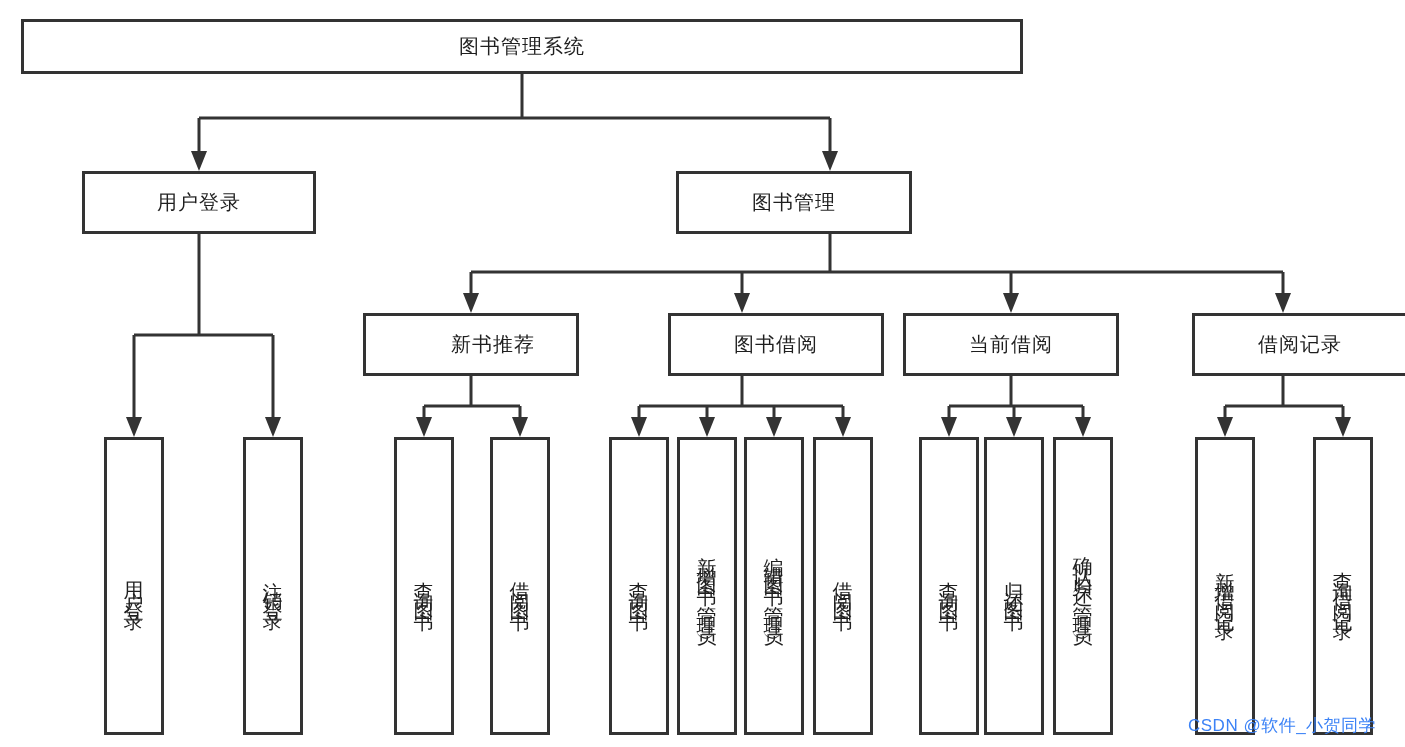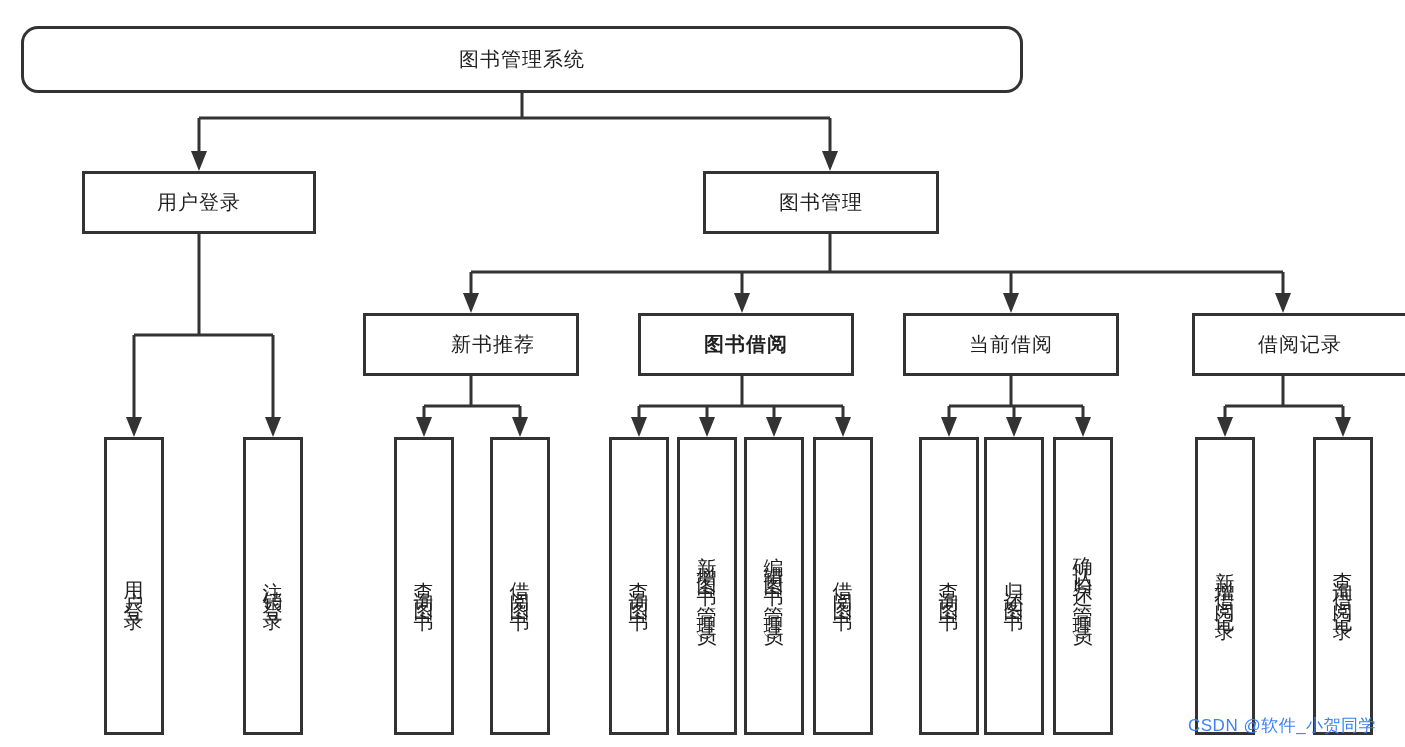--- a/index.html
+++ b/index.html
@@ -29,26 +29,26 @@
     display: flex;
     align-items: center;
     justify-content: center;
     color: #1f1f1f;
     font-size: 20px;
     letter-spacing: 1px;
     text-align: center;
     white-space: nowrap;
   }
   
-  .b-root  { left: 21px;   top: 26px;  width: 1002px; height: 67px; border-radius: 17px; }
+  .b-root  { left: 21px;   top: 19px;  width: 1002px; height: 55px; }
   .b-login { left: 82px;   top: 171px; width: 234px;  height: 63px; }
-  .b-mgmt  { left: 703px;  top: 171px; width: 236px;  height: 63px; }
+  .b-mgmt  { left: 676px;  top: 171px; width: 236px;  height: 63px; }
   .b-l3    { top: 313px; width: 216px; height: 63px; }
   .b-new   { left: 363px; padding-left: 44px; }
-  .b-borrow{ left: 638px; font-weight: bold; }
+  .b-borrow{ left: 668px; }
   .b-cur   { left: 903px; text-align: center; }
   .b-rec   { left: 1192px; }
   
   .leaf {
     top: 437px;
     width: 60px;
     height: 298px;
   }
   .leaf .vtext {
     writing-mode: vertical-rl;

